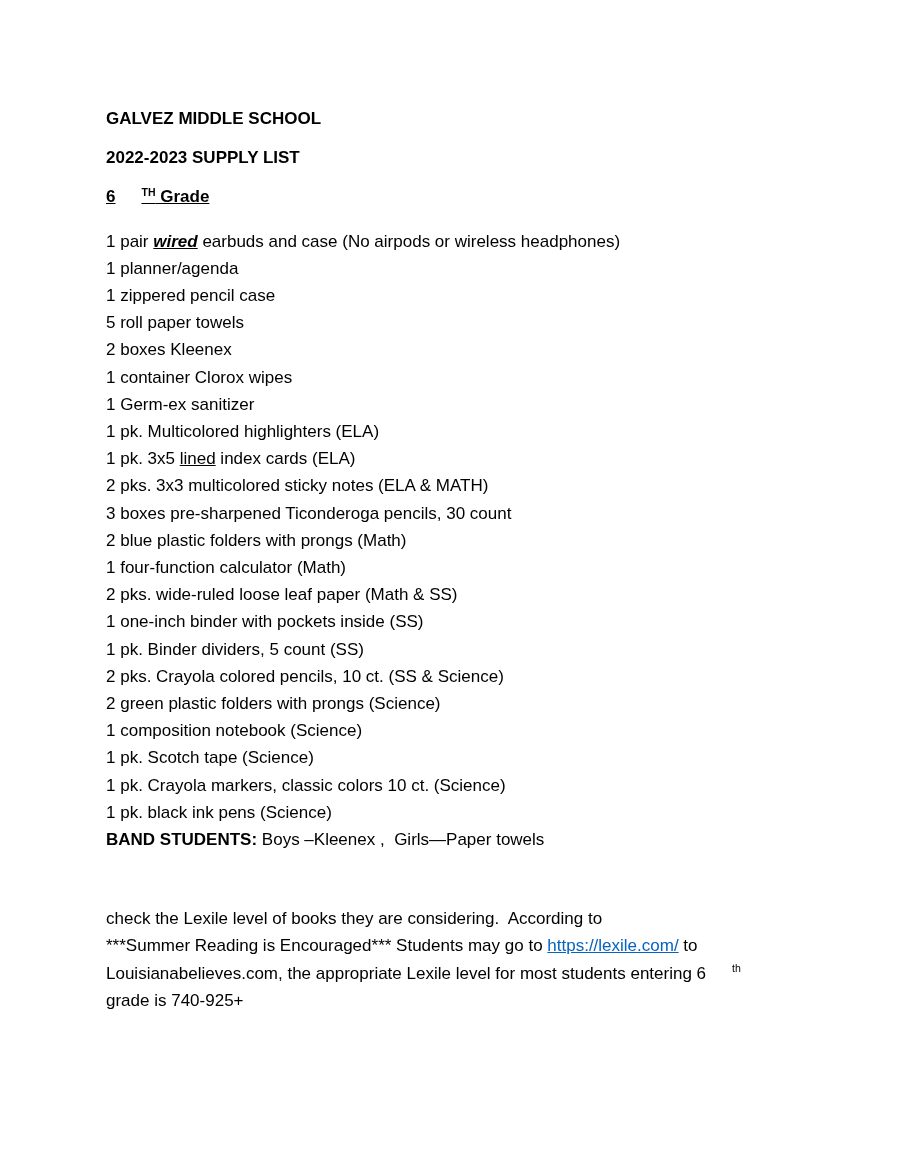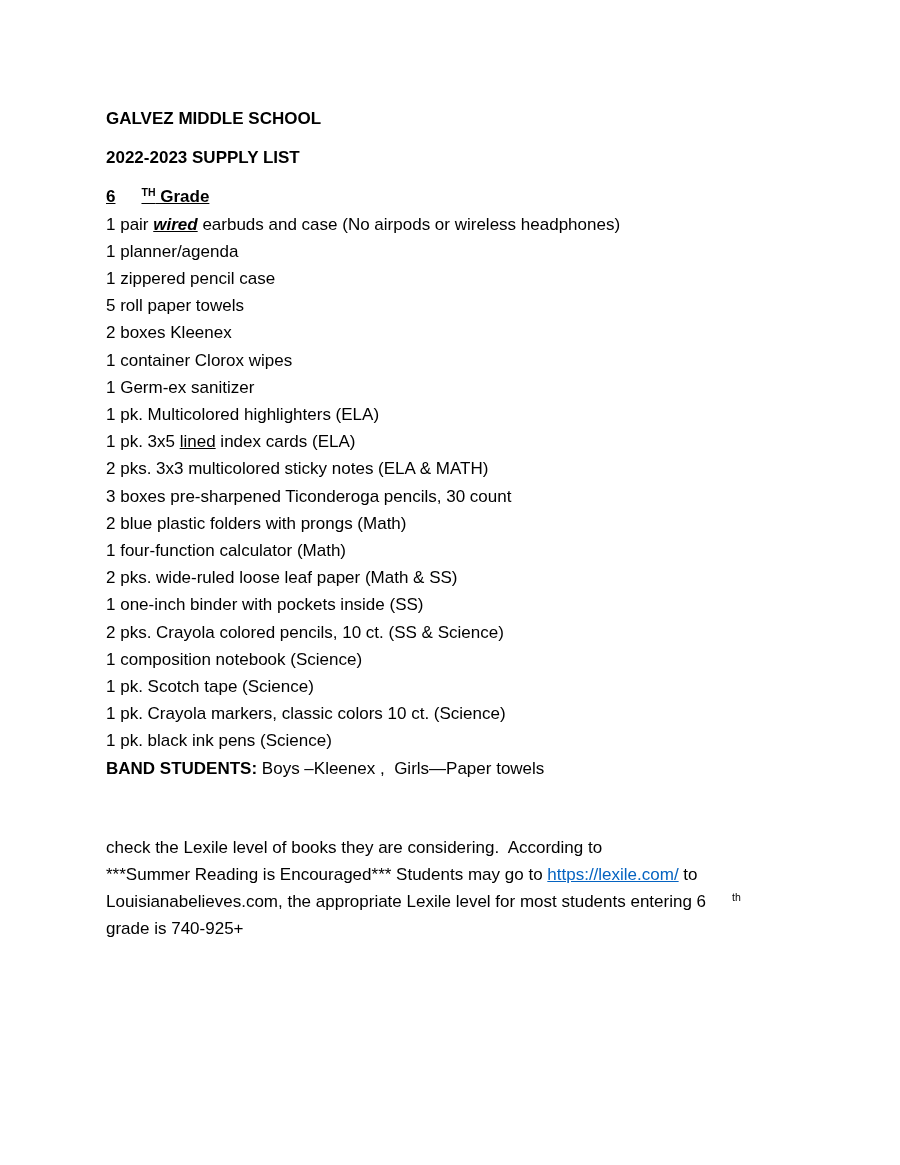--- a/index.html
+++ b/index.html
@@ -22,21 +22,21 @@
   .u { text-decoration: underline; }
   .title, .subtitle { font-weight: 700; text-align: left; }
   .subtitle { margin-top: 12px; }
   .grade {
     margin-top: 12px;
     font-size: 17px;
     font-weight: 700;
     text-decoration: underline;
     white-space: pre-wrap;
   }
-  .list { }
+  .list { margin-top: 17px; }
   .line { white-space: pre-wrap; }
   .summer { margin-top: 52px; }
   sup {
     font-size: 0.62em;
     line-height: 0;
     vertical-align: super;
     margin-left: 26px;
   }
   a.link { text-decoration: underline; cursor: pointer; }
 </style>
@@ -61,21 +61,23 @@
         <div class="line"><span>1 container Clorox wipes</span></div>
         <div class="line"><span>1 Germ-ex sanitizer</span></div>
         <div class="line"><span>1 pk. Multicolored highlighters (ELA)</span></div>
         <div class="line"><span>1 pk. 3x5 </span><span class="u">lined</span><span> index cards (ELA)</span></div>
         <div class="line"><span>2 pks. 3x3 multicolored sticky notes (ELA &amp; MATH)</span></div>
         <div class="line"><span>3 boxes pre-sharpened Ticonderoga pencils, 30 count</span></div>
         <div class="line"><span>2 blue plastic folders with prongs (Math)</span></div>
         <div class="line"><span>1 four-function calculator (Math)</span></div>
         <div class="line"><span>2 pks. wide-ruled loose leaf paper (Math &amp; SS)</span></div>
         <div class="line"><span>1 one-inch binder with pockets inside (SS)</span></div>
+        <div class="line"><span>1 pk. Binder dividers, 5 count (SS)</span></div>
         <div class="line"><span>2 pks. Crayola colored pencils, 10 ct. (SS &amp; Science)</span></div>
+        <div class="line"><span>2 green plastic folders with prongs (Science)</span></div>
         <div class="line"><span>1 composition notebook (Science)</span></div>
         <div class="line"><span>1 pk. Scotch tape (Science)</span></div>
         <div class="line"><span>1 pk. Crayola markers, classic colors 10 ct. (Science)</span></div>
         <div class="line"><span>1 pk. black ink pens (Science)</span></div>
         <div class="line"><span class="b">BAND STUDENTS:</span><span> Boys –Kleenex ,  Girls—Paper towels</span></div>
       </div>
 
     <div class="summer">
         <div class="line"><span>check the Lexile level of books they are considering.  According to</span></div>
         <div class="line"><span>***Summer Reading is Encouraged*** Students may go to </span><a class="link" style="color: rgb(5, 99, 193);">https://lexile.com/</a><span> to</span></div>

